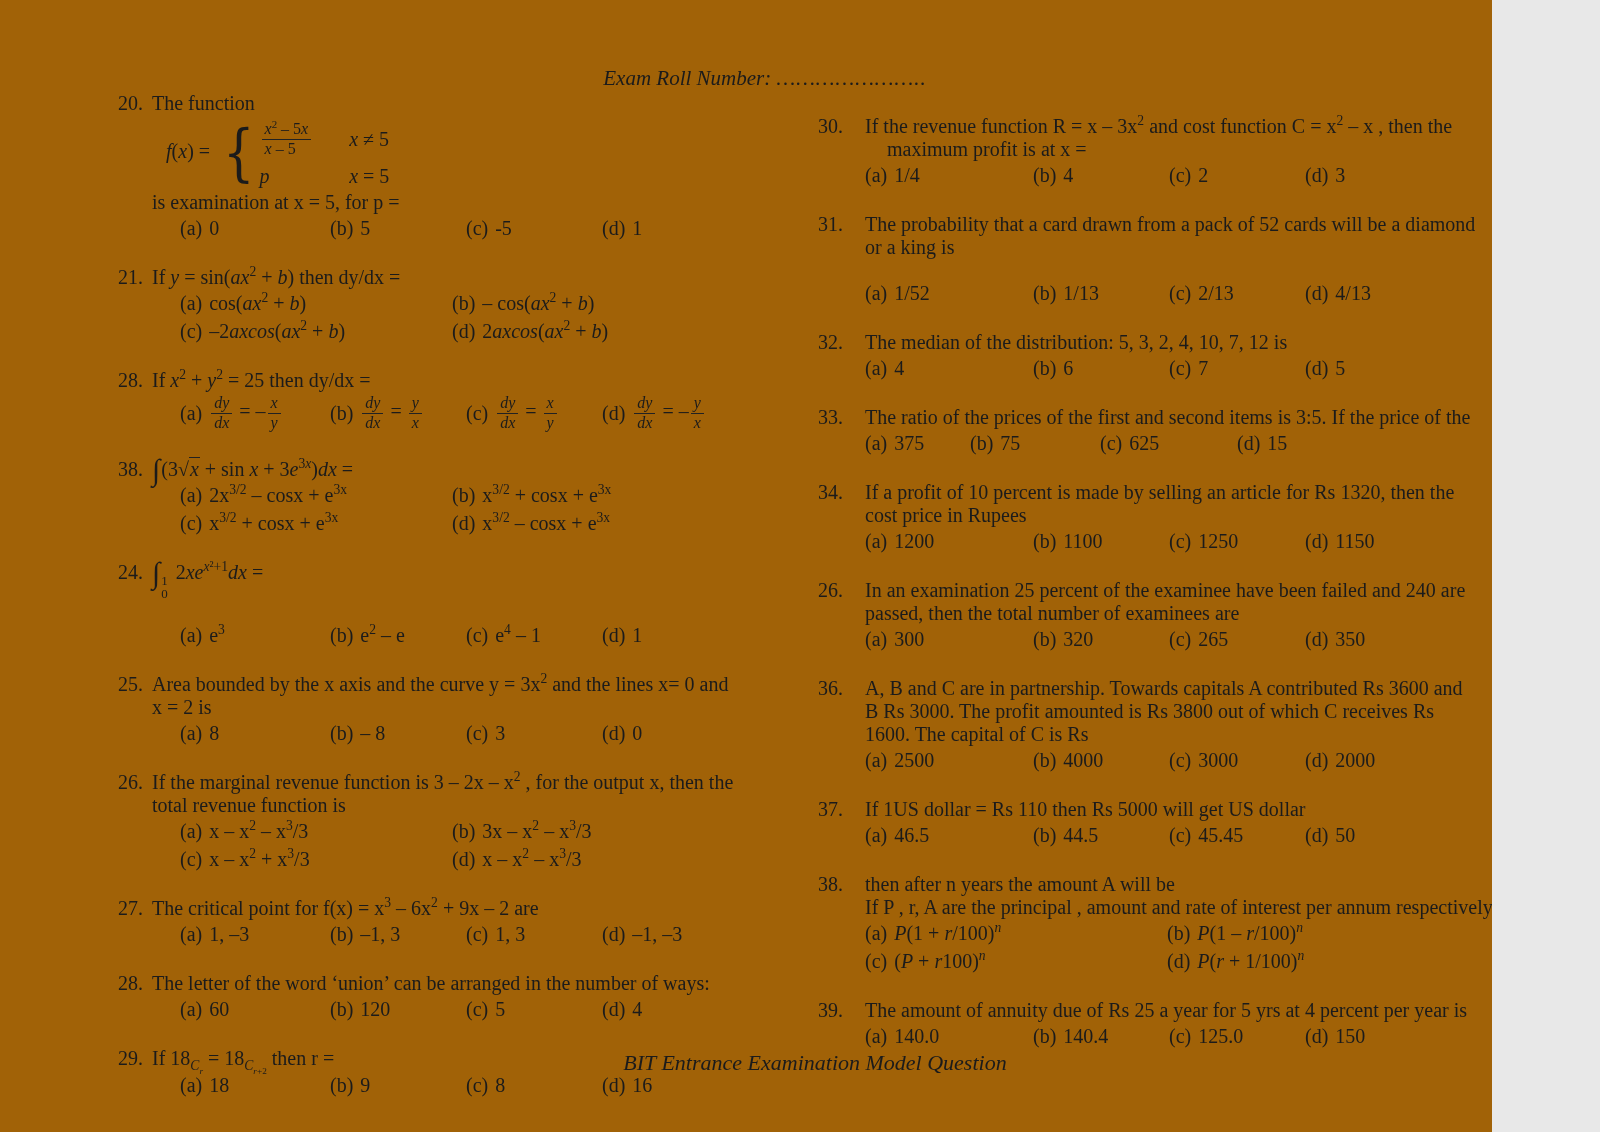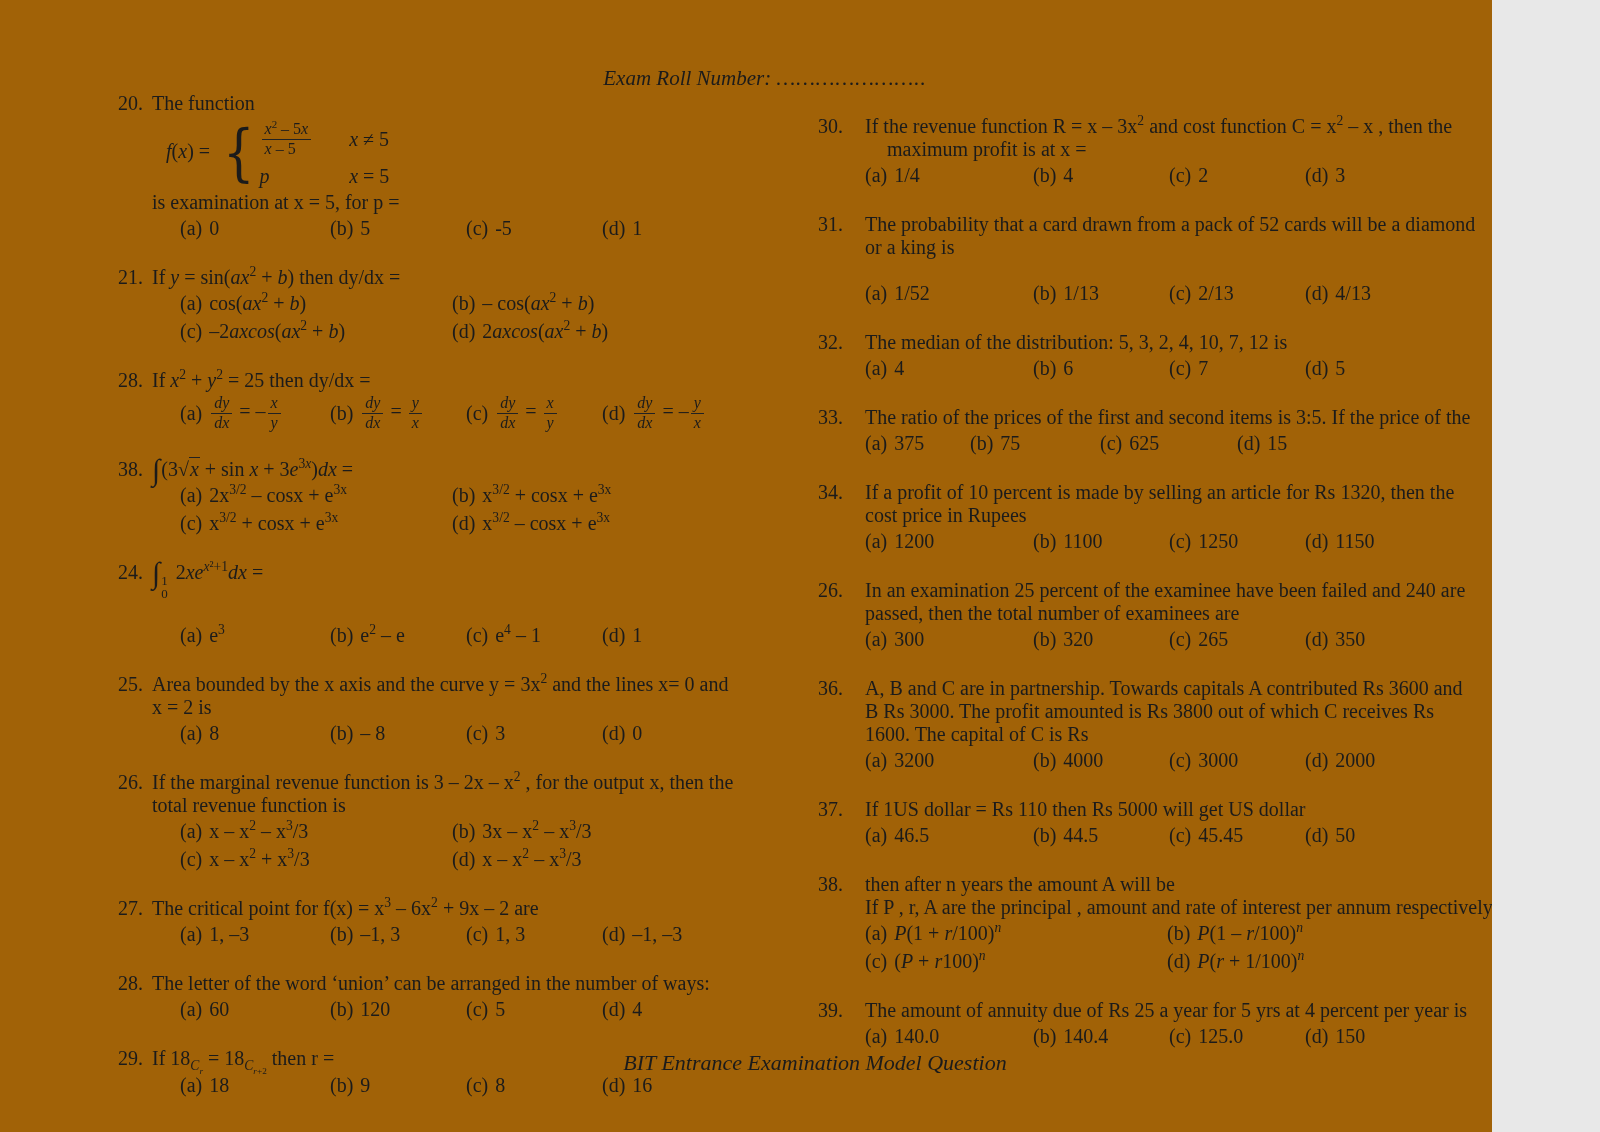--- a/index.html
+++ b/index.html
@@ -539,21 +539,21 @@
         <div class="q">
           <div class="qrow">
             <span class="qnum">36.</span>
             <div class="qbody">
               <div class="line">A, B and C  are in partnership. Towards capitals A contributed Rs 3600 and</div>
               <div class="line">B Rs 3000. The profit amounted is Rs 3800 out of which C receives Rs</div>
               <div class="line">1600. The capital of C is Rs</div>
               <div class="opts c4">
                 <span class="opt">
                   <span class="olab">(a)</span>
-                  <span class="oval">3200</span>
+                  <span class="oval">2500</span>
                 </span>
                 <span class="opt">
                   <span class="olab">(b)</span>
                   <span class="oval">4000</span>
                 </span>
                 <span class="opt">
                   <span class="olab">(c)</span>
                   <span class="oval">3000</span>
                 </span>
                 <span class="opt">

